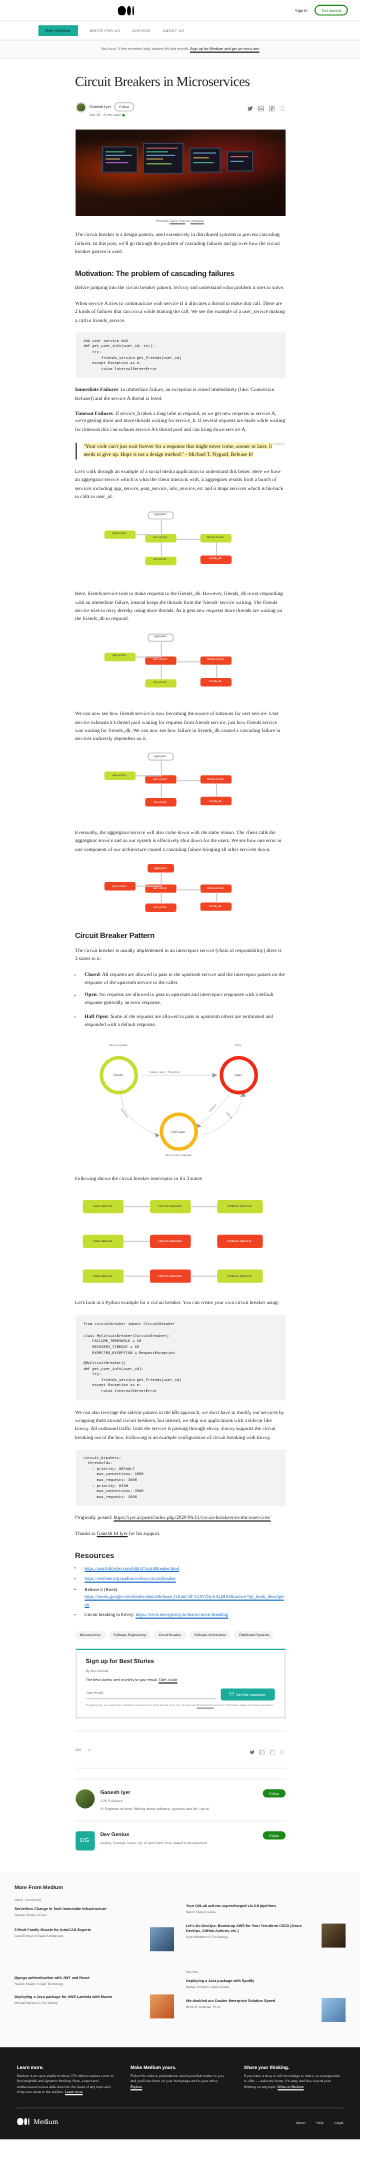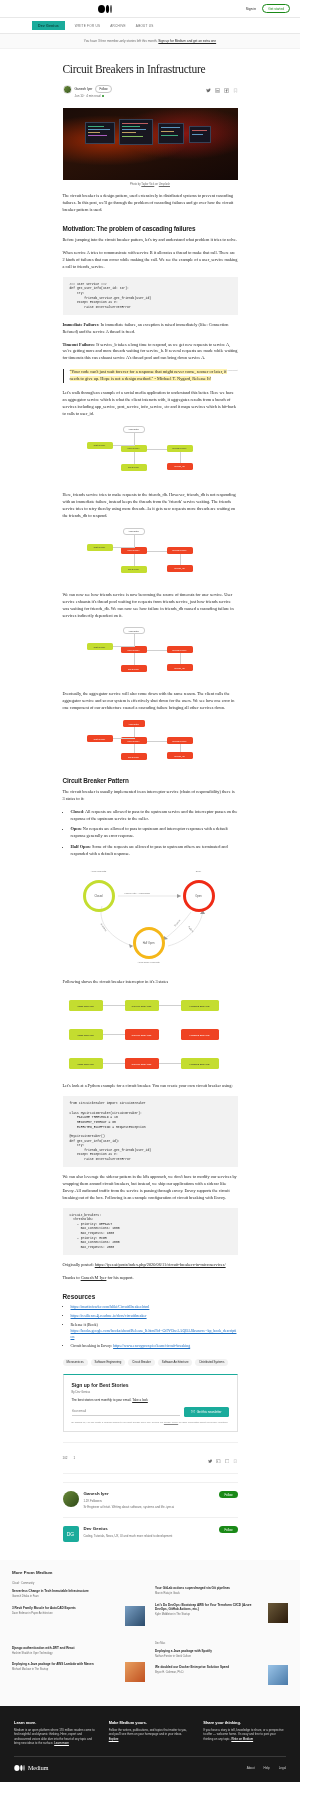--- a/index.html
+++ b/index.html
@@ -311,21 +311,21 @@
 
 <div class="member-banner">
   <div class="member-banner-text">
     <span>You have 3 free member-only stories left this month.</span>
     <a href="#">Sign up for Medium and get an extra one</a>
   </div>
 </div>
 
 <div class="article">
 
-  <h1 class="title">Circuit Breakers in Infrastructure</h1>
+  <h1 class="title">Circuit Breakers in Microservices</h1>
 
   <div class="byline">
     <div class="byline-left">
       <div class="avatar"></div>
       <div class="byline-meta">
         <div class="byline-row1">
           <span class="author-name">Ganesh Iyer</span>
           <span class="follow-btn">Follow</span>
         </div>
         <div class="byline-row2">

